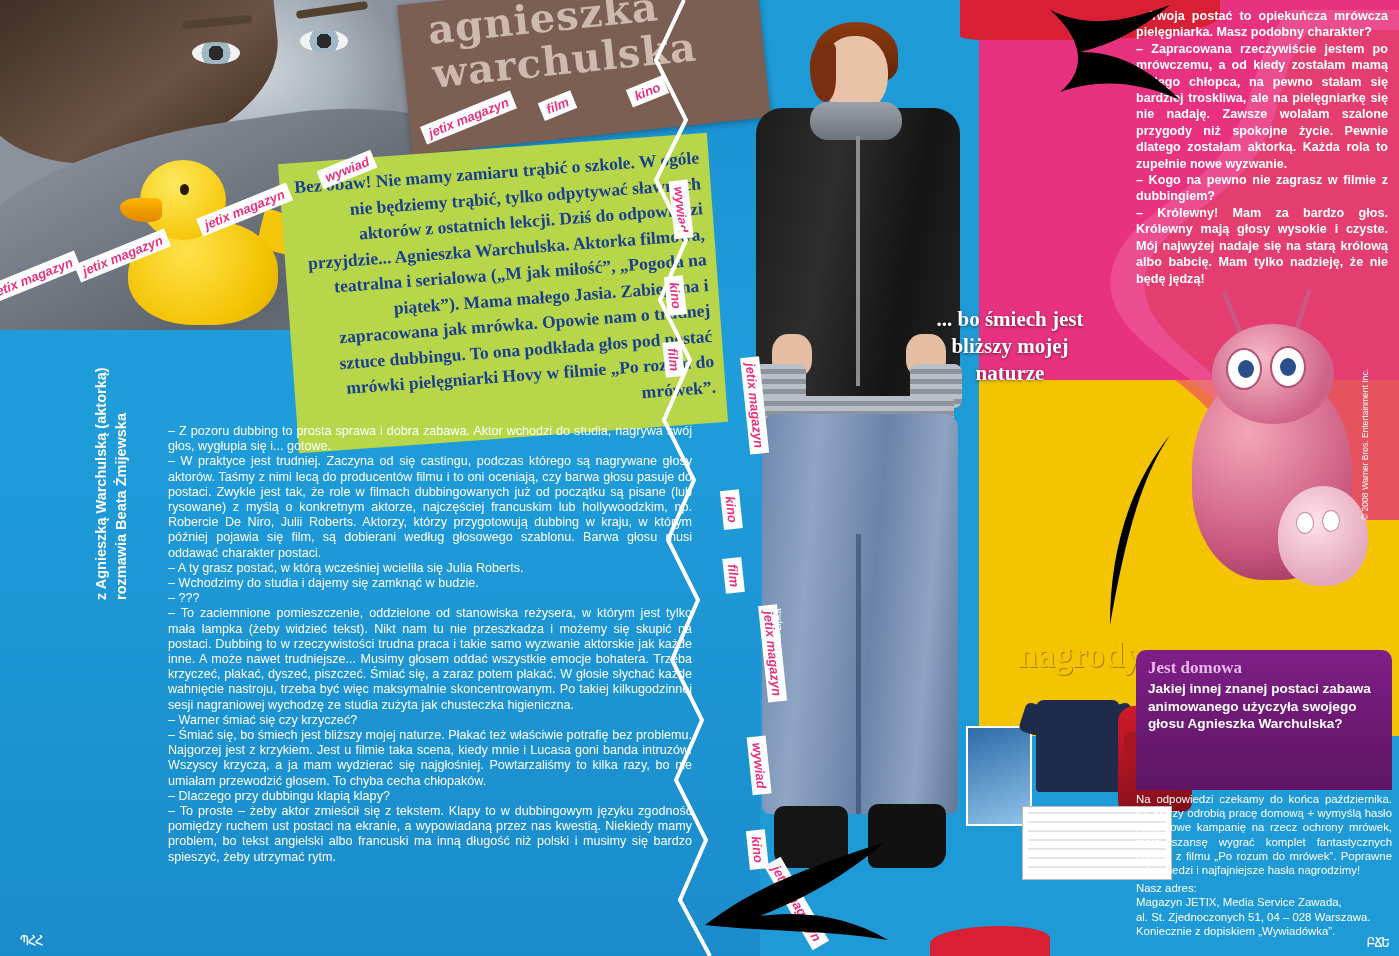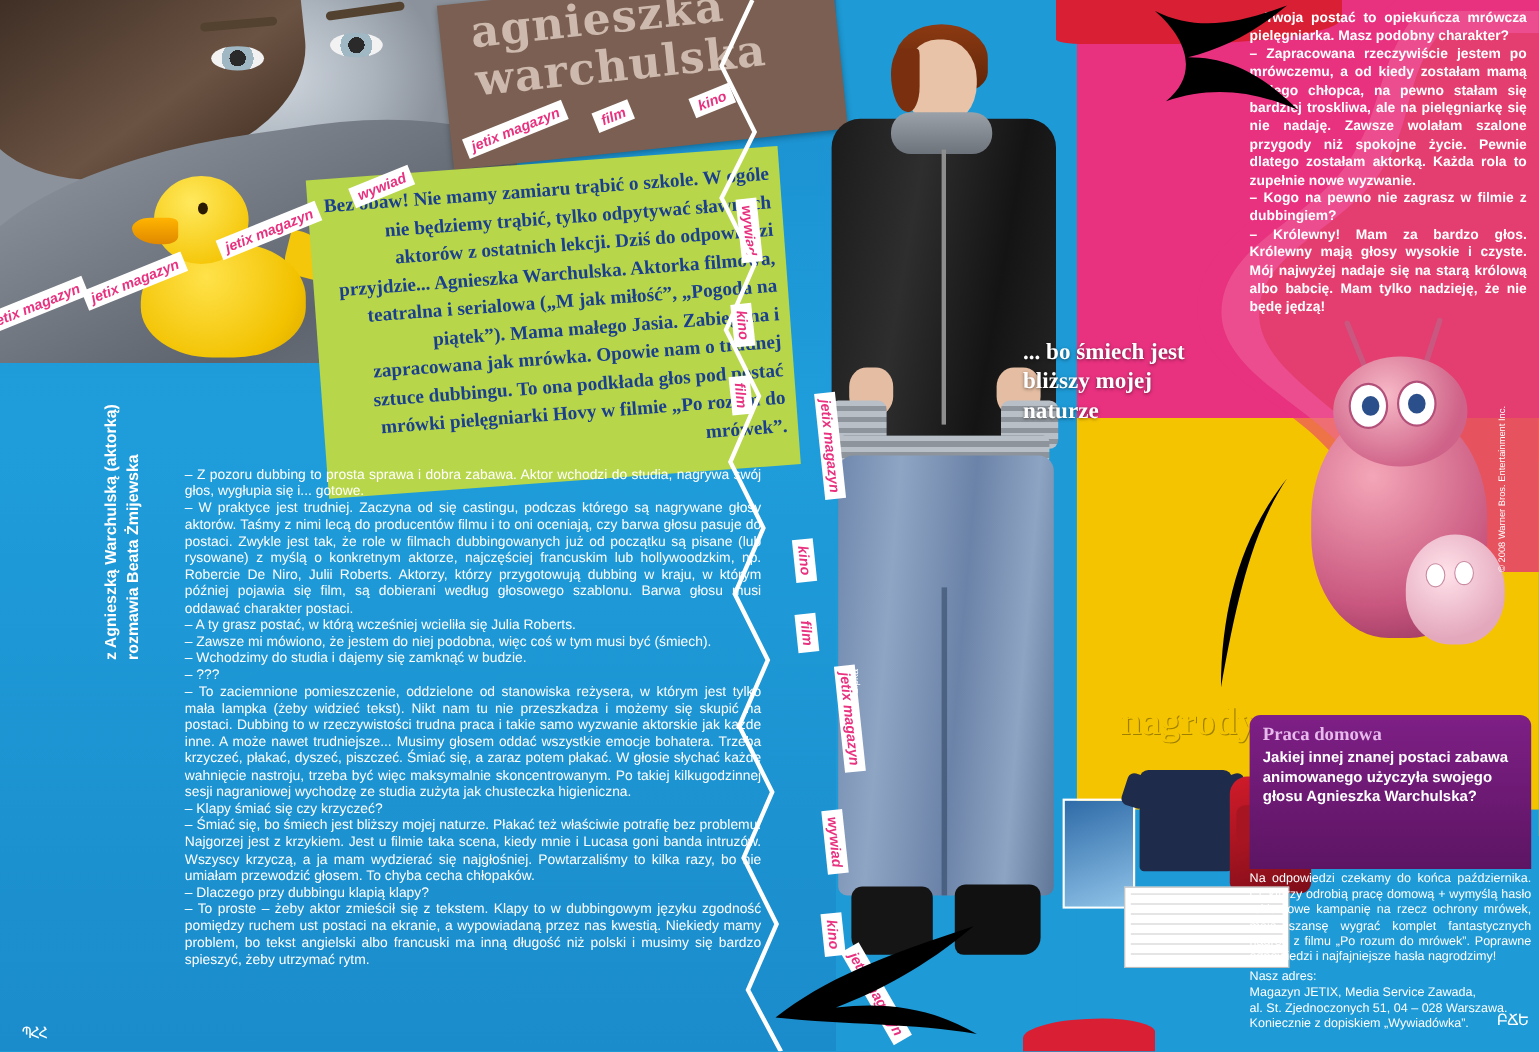--- a/index.html
+++ b/index.html
@@ -144,21 +144,21 @@
   .photo-credit {
     position:absolute; left:772px; top:672px; width:14px;
     transform:rotate(-90deg); transform-origin:left top;
     color:#ffffff; font-size:9.5px; white-space:nowrap;
   }
 
   
   .quote {
     position:absolute; left:930px; top:306px; width:160px;
     color:#ffffff; font-size:21px; line-height:27px; font-weight:bold;
-    text-align:left; font-family:"Liberation Serif", serif;
+    text-align:center; font-family:"Liberation Serif", serif;
     text-shadow:0 1px 3px rgba(0,0,0,.5);
   }
   .ribbon-band {
     position:absolute; background:#ffffff; color:#e8317f;
     font-size:13px; font-weight:bold; font-style:italic;
     padding:2px 6px; white-space:nowrap; font-family:"Liberation Sans", sans-serif;
   }
 
   
   .right-col {
@@ -288,25 +288,24 @@
   <div class="lead"></div>
   <div class="lead-text">Bez obaw! Nie mamy zamiaru trąbić o szkole. W ogóle nie będziemy trąbić, tylko odpytywać sławnych aktorów z ostatnich lekcji. Dziś do odpowiedzi przyjdzie... Agnieszka Warchulska. Aktorka filmowa, teatralna i serialowa („M jak miłość”, „Pogoda na piątek”). Mama małego Jasia. Zabiegana i zapracowana jak mrówka. Opowie nam o trudnej sztuce dubbingu. To ona podkłada głos pod postać mrówki pielęgniarki Hovy w filmie „Po rozum do mrówek”.</div>
 
   <div class="vert-sub">z Agnieszką Warchulską (aktorką)</div>
   <div class="vert-sub2" style="left:112px;">rozmawia Beata Żmijewska</div>
 
   <div class="body-col">
     <p>– Z pozoru dubbing to prosta sprawa i dobra zabawa. Aktor wchodzi do studia, nagrywa swój głos, wygłupia się i... gotowe.</p>
     <p>– W praktyce jest trudniej. Zaczyna od się castingu, podczas którego są nagrywane głosy aktorów. Taśmy z nimi lecą do producentów filmu i to oni oceniają, czy barwa głosu pasuje do postaci. Zwykle jest tak, że role w filmach dubbingowanych już od początku są pisane (lub rysowane) z myślą o konkretnym aktorze, najczęściej francuskim lub hollywoodzkim, np. Robercie De Niro, Julii Roberts. Aktorzy, którzy przygotowują dubbing w kraju, w którym później pojawia się film, są dobierani według głosowego szablonu. Barwa głosu musi oddawać charakter postaci.</p>
     <p>– A ty grasz postać, w którą wcześniej wcieliła się Julia Roberts.</p>
-    <p>– Zawsze mi mówiono, że jestem do niej podobna, więc coś w tym musi być (śmiech).</p>
     <p>– Wchodzimy do studia i dajemy się zamknąć w budzie.</p>
     <p>– ???</p>
     <p>– To zaciemnione pomieszczenie, oddzielone od stanowiska reżysera, w którym jest tylko mała lampka (żeby widzieć tekst). Nikt nam tu nie przeszkadza i możemy się skupić na postaci. Dubbing to w rzeczywistości trudna praca i takie samo wyzwanie aktorskie jak każde inne. A może nawet trudniejsze... Musimy głosem oddać wszystkie emocje bohatera. Trzeba krzyczeć, płakać, dyszeć, piszczeć. Śmiać się, a zaraz potem płakać. W głosie słychać każde wahnięcie nastroju, trzeba być więc maksymalnie skoncentrowanym. Po takiej kilkugodzinnej sesji nagraniowej wychodzę ze studia zużyta jak chusteczka higieniczna.</p>
-    <p>– Klapy śmiać się czy krzyczeć?</p>
+    <p>– Warner śmiać się czy krzyczeć?</p>
     <p>– Śmiać się, bo śmiech jest bliższy mojej naturze. Płakać też właściwie potrafię bez problemu. Najgorzej jest z krzykiem. Jest u filmie taka scena, kiedy mnie i Lucasa goni banda intruzów. Wszyscy krzyczą, a ja mam wydzierać się najgłośniej. Powtarzaliśmy to kilka razy, bo nie umiałam przewodzić głosem. To chyba cecha chłopaków.</p>
     <p>– Dlaczego przy dubbingu klapią klapy?</p>
     <p>– To proste – żeby aktor zmieścił się z tekstem. Klapy to w dubbingowym języku zgodność pomiędzy ruchem ust postaci na ekranie, a wypowiadaną przez nas kwestią. Niekiedy mamy problem, bo tekst angielski albo francuski ma inną długość niż polski i musimy się bardzo spieszyć, żeby utrzymać rytm.</p>
   </div>
 
   <div class="model-wrap">
     <div class="model">
       <div class="m-hair"></div>
       <div class="m-head"></div>
       <div class="m-hair2"></div>
@@ -423,27 +422,27 @@
   <div class="prize-dvd"></div>
   <div class="prize-shirt"></div>
   <div class="prize-bag">
       <div class="flap"></div>
     </div>
   <div class="prize-book">
       <div class="lines"></div>
     </div>
 
   <div class="praca">
-    <h3>Praca domowa</h3>
+    <h3>Jest domowa</h3>
     <p>Jakiej innej znanej postaci zabawa animowanego użyczyła swojego głosu Agnieszka Warchulska?</p>
   </div>
   <div class="praca-foot">
     <div>Na odpowiedzi czekamy do końca października. Ci, którzy odrobią pracę domową + wymyślą hasło reklamowe kampanię na rzecz ochrony mrówek, mają szansę wygrać komplet fantastycznych nagród z filmu „Po rozum do mrówek”. Poprawne odpowiedzi i najfajniejsze hasła nagrodzimy!</div>
     <div class="addr">Nasz adres:</div>
     <div>Magazyn JETIX, Media Service Zawada,</div>
     <div>al. St. Zjednoczonych 51, 04 – 028 Warszawa.</div>
     <div>Koniecznie z dopiskiem „Wywiadówka”.</div>
   </div>
 
   <div class="code" style="left:20px;bottom:8px;">ՊՀՀ</div>
-  <div class="code" style="right:10px;bottom:19px;font-family:Liberation Serif, serif;">ԲՃԵ</div>
+  <div class="code" style="right:10px;bottom:6px;">ԲՃԵ</div>
 
 </div>
 
 </body></html>

